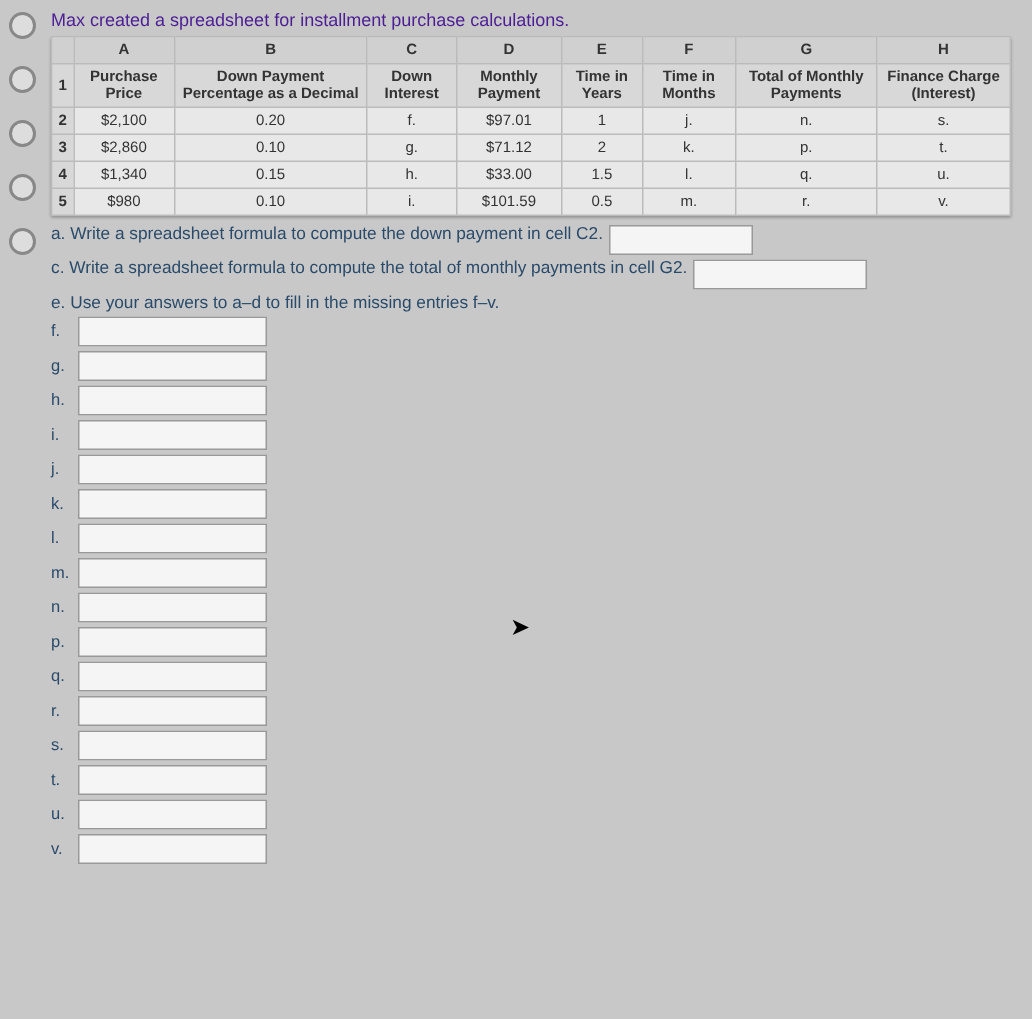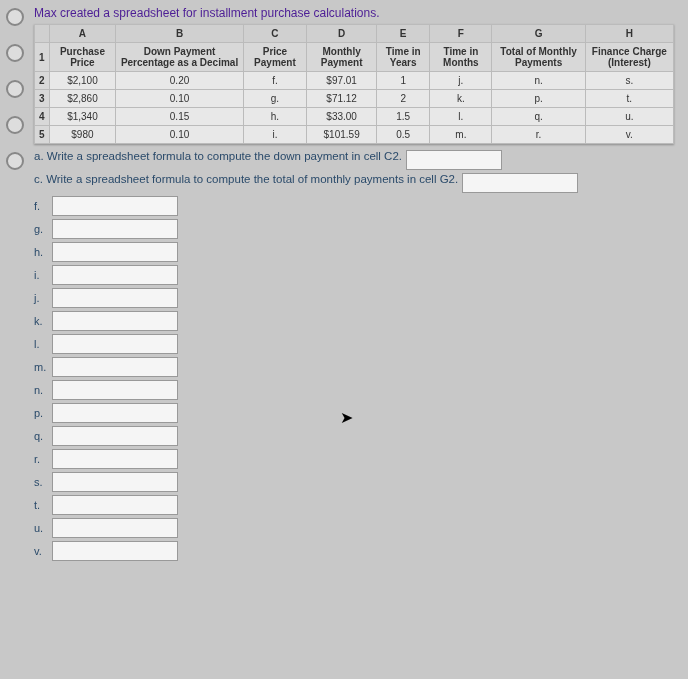--- a/index.html
+++ b/index.html
@@ -46,21 +46,21 @@
         <th class="colhead">D</th>
         <th class="colhead">E</th>
         <th class="colhead">F</th>
         <th class="colhead">G</th>
         <th class="colhead">H</th>
       </tr>
       <tr>
         <th>1</th>
         <th>Purchase Price</th>
         <th>Down Payment Percentage as a Decimal</th>
-        <th>Price Payment</th>
+        <th>Down Interest</th>
         <th>Monthly Payment</th>
         <th>Time in Years</th>
         <th>Time in Months</th>
         <th>Total of Monthly Payments</th>
         <th>Finance Charge (Interest)</th>
       </tr>
       <tr>
         <th>2</th>
         <td>$2,100</td>
         <td>0.20</td>
@@ -108,20 +108,23 @@
       </table>
 
     <div class="questions">
       <div class="q">
           <span>a. Write a spreadsheet formula to compute the down payment in cell C2.</span>
           <input class="med" style="">
         </div>
       <div class="q">
           <span>c. Write a spreadsheet formula to compute the total of monthly payments in cell G2.</span>
           <input class="long" style="">
+        </div>
+      <div class="q">
+          <span>e. Use your answers to a–d to fill in the missing entries f–v.</span>
         </div>
     </div>
 
     <div class="ans-grid">
       <div class="ans-row">
           <span class="lbl">f.</span>
           <input style="">
         </div>
       <div class="ans-row">
           <span class="lbl">g.</span>

